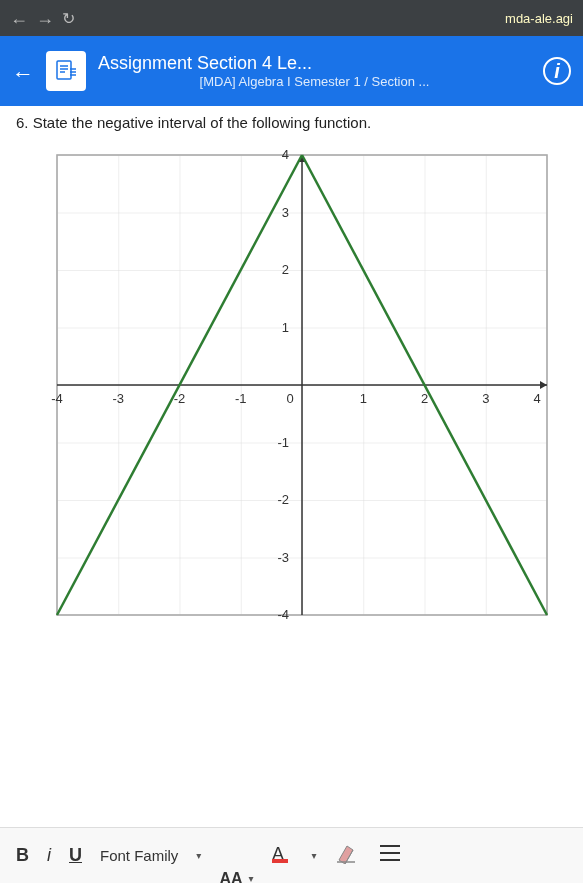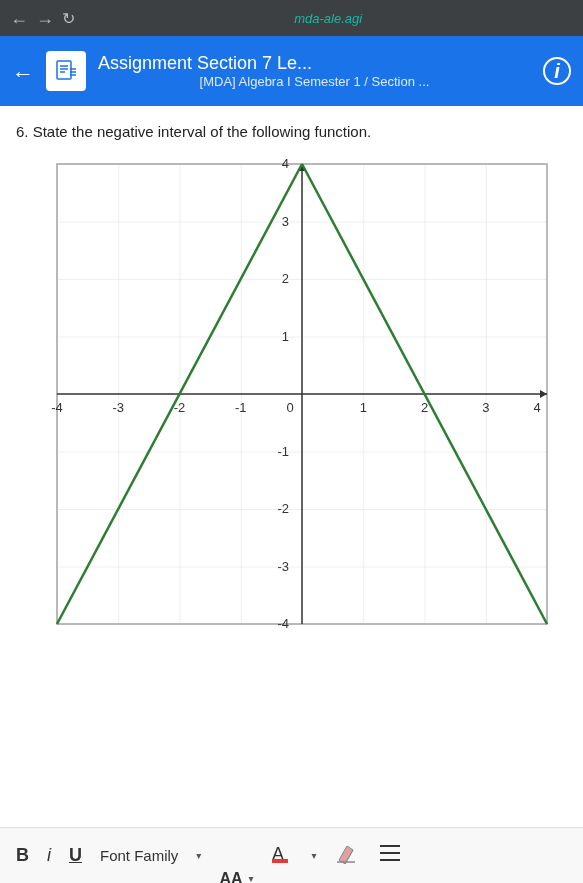--- a/index.html
+++ b/index.html
@@ -31,24 +31,23 @@
     }
     .refresh-btn {
       color: #bbb;
       font-size: 16px;
       cursor: pointer;
       background: none;
       border: none;
     }
     .url-bar {
       flex: 1;
-      color: #14b8a6;
+      color: #fef9c3;
       font-size: 13px;
-      text-align: center;
-      font-style: italic;
+      text-align: right;
     }
 
     
     .app-header {
       background: #1a73e8;
       height: 70px;
       display: flex;
       align-items: center;
       padding: 0 12px;
       gap: 12px;
@@ -95,21 +94,21 @@
       display: flex;
       align-items: center;
       justify-content: center;
       font-style: italic;
       font-weight: bold;
     }
 
     
     .main-content {
       background: #fff;
-      padding: 17px 16px 0 16px;
+      padding: 8px 16px 0 16px;
       height: calc(883px - 36px - 70px - 56px);
       overflow: hidden;
     }
 
     .question-text {
       font-size: 15px;
       color: #222;
       margin-bottom: 14px;
       font-weight: normal;
     }
@@ -200,21 +199,21 @@
       <rect x="3" y="2" width="14" height="18" rx="1" stroke="#1a73e8" stroke-width="1.5" fill="white"></rect>
       <line x1="6" y1="7" x2="14" y2="7" stroke="#1a73e8" stroke-width="1.5"></line>
       <line x1="6" y1="10" x2="14" y2="10" stroke="#1a73e8" stroke-width="1.5"></line>
       <line x1="6" y1="13" x2="11" y2="13" stroke="#1a73e8" stroke-width="1.5"></line>
       <line x1="16" y1="10" x2="22" y2="10" stroke="#1a73e8" stroke-width="1.5"></line>
       <line x1="16" y1="13" x2="22" y2="13" stroke="#1a73e8" stroke-width="1.5"></line>
       <line x1="16" y1="16" x2="22" y2="16" stroke="#1a73e8" stroke-width="1.5"></line>
     </svg>
   </div>
   <div class="header-text">
-    <div class="header-title">Assignment Section 7 Le...</div>
+    <div class="header-title">Assignment Section 4 Le...</div>
     <div class="header-subtitle">[MDA] Algebra I Semester 1 / Section ...</div>
   </div>
   <div class="info-btn">i</div>
 </div>
 
 <div class="main-content">
   <div class="question-text">6. State the negative interval of the following function.</div>
 
   <div class="graph-container">
     <svg class="graph-svg" width="530" height="490" viewBox="0 0 530 490">

